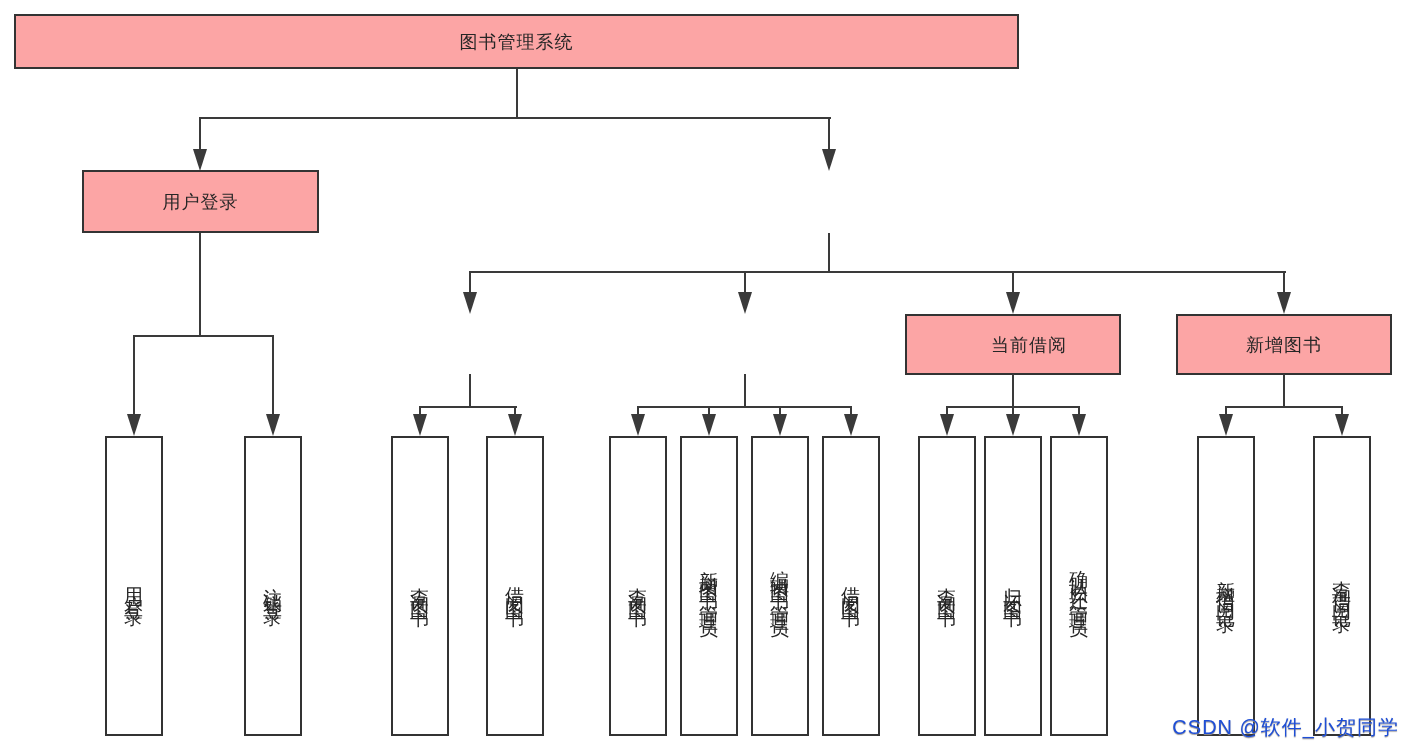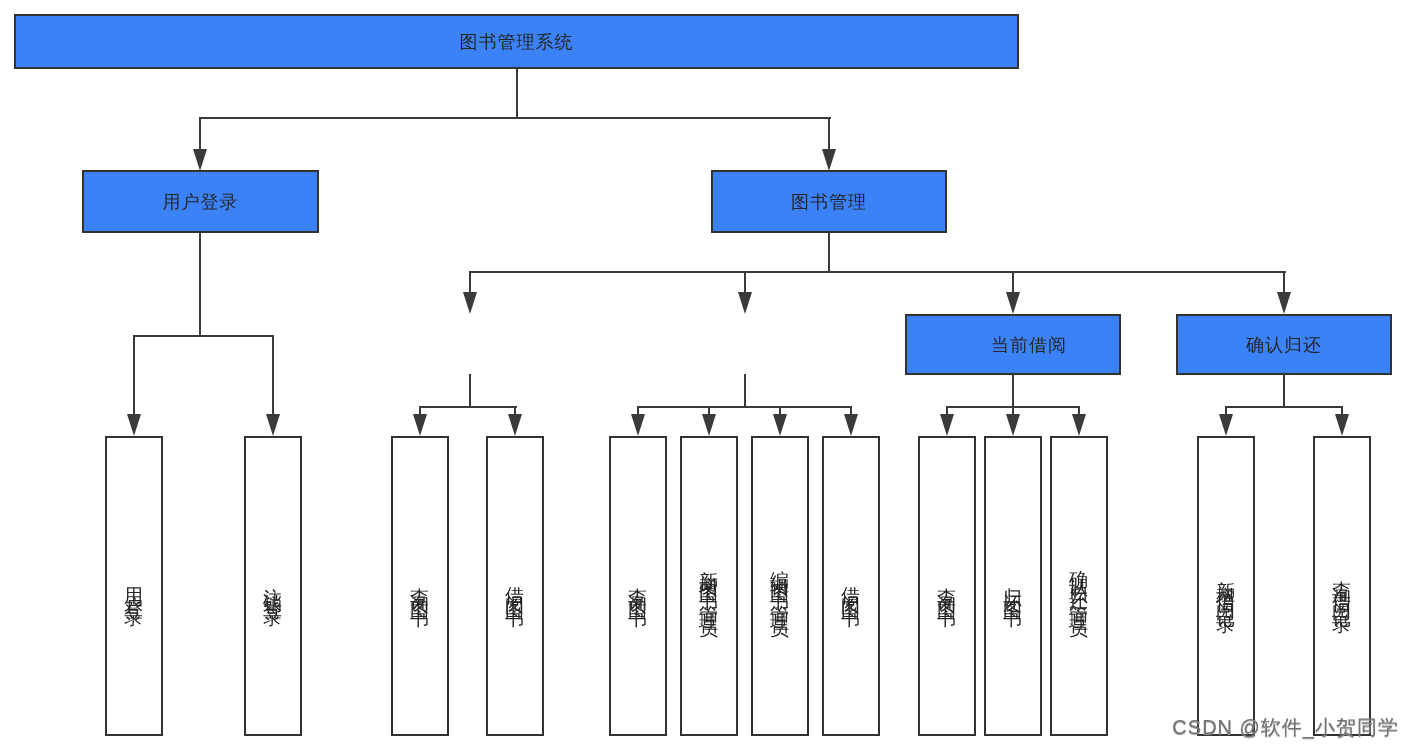--- a/index.html
+++ b/index.html
@@ -10,21 +10,21 @@
     height: 747px;
     background: #ffffff;
     font-family: "Liberation Sans", "DejaVu Sans", sans-serif;
     color: #262626;
     overflow: hidden;
   }
   .box {
     position: absolute;
     box-sizing: border-box;
     border: 2px solid #333333;
-    background: #3b82f6;
+    background: #fca5a5;
     display: flex;
     align-items: center;
     justify-content: center;
     font-size: 18px;
     letter-spacing: 1px;
     color: #262626;
   }
   .vbox {
     position: absolute;
     box-sizing: border-box;
@@ -50,21 +50,21 @@
     width: 0; height: 0;
     border-left: 7px solid transparent;
     border-right: 7px solid transparent;
     border-top: 22px solid #3a3a3a;
   }
   .watermark {
     position: absolute;
     top: 714px;
     right: 6px;
     font-size: 20px;
-    color: #737373;
+    color: #1d4ed8;
     text-shadow: 0 1px 1px #969393;
     letter-spacing: 1px;
     z-index: 5;
     white-space: nowrap;
   }
 </style>
 </head>
 <body>
 
 <div id="stage">
@@ -76,23 +76,20 @@
   <div class="vl" style="left:516px; top:69px; height:50px;"></div>
   <div class="hl" style="left:199px; top:117px; width:632px;"></div>
   <div class="vl" style="left:199px; top:117px; height:34px;"></div>
   <div class="tri" style="left:193px; top:149px;"></div>
   <div class="vl" style="left:828px; top:117px; height:34px;"></div>
   <div class="tri" style="left:822px; top:149px;"></div>
 
   <div class="box" style="left:82px; top:170px; width:237px; height:63px;">
     <span>用户登录</span>
   </div>
-  <div class="box" style="left:711px; top:170px; width:236px; height:63px;">
-    <span>图书管理</span>
-  </div>
 
   <div class="vl" style="left:199px; top:233px; height:104px;"></div>
   <div class="hl" style="left:133px; top:335px; width:141px;"></div>
   <div class="vl" style="left:133px; top:335px; height:81px;"></div>
   <div class="tri" style="left:127px; top:414px;"></div>
   <div class="vl" style="left:272px; top:335px; height:81px;"></div>
   <div class="tri" style="left:266px; top:414px;"></div>
 
   <div class="vl" style="left:828px; top:233px; height:40px;"></div>
   <div class="hl" style="left:469px; top:271px; width:817px;"></div>
@@ -102,21 +99,21 @@
   <div class="tri" style="left:738px; top:292px;"></div>
   <div class="vl" style="left:1012px; top:271px; height:23px;"></div>
   <div class="tri" style="left:1006px; top:292px;"></div>
   <div class="vl" style="left:1283px; top:271px; height:23px;"></div>
   <div class="tri" style="left:1277px; top:292px;"></div>
 
   <div class="box" style="left:905px; top:314px; width:216px; height:61px;padding-left:32px;">
     <span>当前借阅</span>
   </div>
   <div class="box" style="left:1176px; top:314px; width:216px; height:61px;">
-    <span>确认归还</span>
+    <span>新增图书</span>
   </div>
 
   <div class="vl" style="left:469px; top:374px; height:34px;"></div>
   <div class="hl" style="left:419px; top:406px; width:98px;"></div>
   <div class="vl" style="left:419px; top:406px; height:12px;"></div>
   <div class="tri" style="left:413px; top:414px;"></div>
   <div class="vl" style="left:514px; top:406px; height:12px;"></div>
   <div class="tri" style="left:508px; top:414px;"></div>
 
   <div class="vl" style="left:744px; top:374px; height:34px;"></div>

